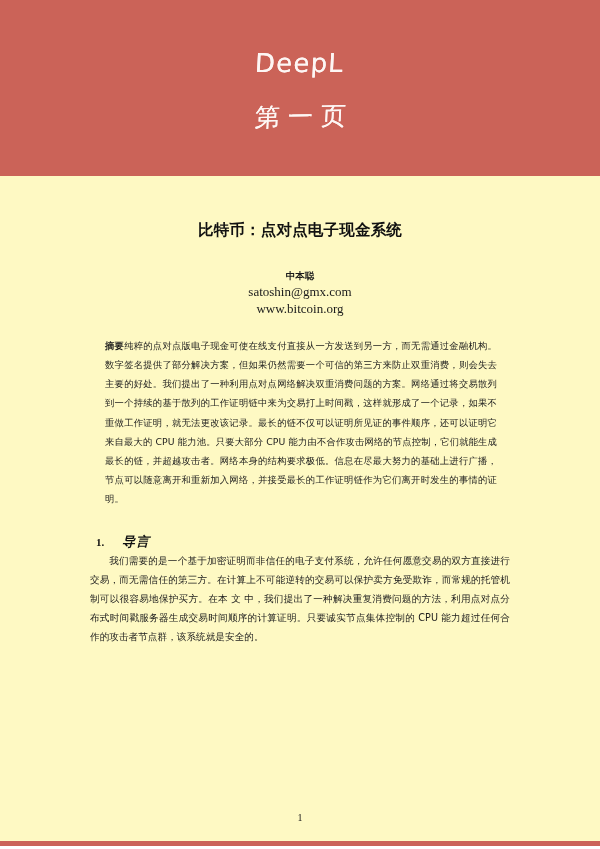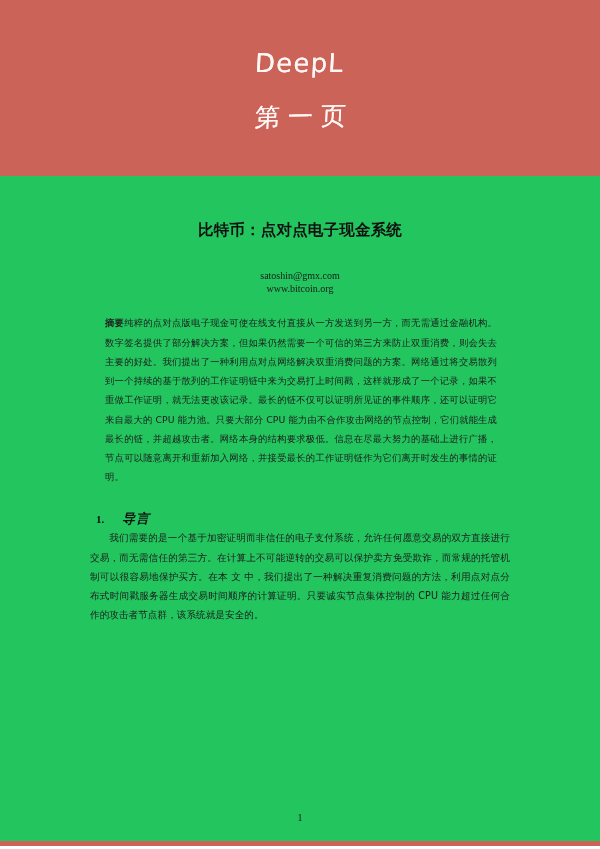--- a/index.html
+++ b/index.html
@@ -55,21 +55,21 @@
     text-shadow: 0 0 0.4px #fdf6f4;
   }
 
   
   #doc-page {
     position: absolute;
     left: 0;
     top: 176px;
     width: 600px;
     height: 665px;
-    background: #22c55e;
+    background: #fef9c3;
     box-sizing: border-box;
   }
 
   #doc-title {
     margin: 0;
     padding-top: 44px;
     text-align: center;
     font-family: "DejaVu Sans", "Liberation Sans", sans-serif;
     font-size: 15.5px;
     font-weight: bold;
@@ -83,21 +83,21 @@
     color: #1a1a1a;
   }
   #author-name {
     font-family: "DejaVu Sans", "Liberation Sans", sans-serif;
     font-size: 9.5px;
     font-weight: bold;
     line-height: 1.5;
   }
   .author-line {
     font-family: "Liberation Serif", "DejaVu Serif", serif;
-    font-size: 10px;
+    font-size: 13px;
     line-height: 1.32;
   }
 
   
   #abstract {
     margin: 18px 103px 0 105px;
     font-family: "DejaVu Sans", "Liberation Sans", sans-serif;
     font-size: 9.3px;
     line-height: 2.07;
     color: #1c1c1c;
@@ -181,20 +181,21 @@
 <div id="deepl-banner">
   <div id="deepl-logo">DeepL</div>
   <div id="banner-subtitle">第一页</div>
 </div>
 
 <div id="doc-page">
 
   <h1 id="doc-title">比特币：点对点电子现金系统</h1>
 
   <div id="author-block">
+    <div id="author-name">中本聪</div>
     <div class="author-line">satoshin@gmx.com</div>
     <div class="author-line">www.bitcoin.org</div>
   </div>
 
   <p id="abstract"><span class="lead">摘要</span><span>纯粹的点对点版电子现金可使在线支付直接从一方发送到另一方，而无需通过金融机构。数字签名提供了部分解决方案，但如果仍然需要一个可信的第三方来防止双重消费，则会失去主要的好处。我们提出了一种利用点对点网络解决双重消费问题的方案。网络通过将交易散列到一个持续的基于散列的工作证明链中来为交易打上时间戳，这样就形成了一个记录，如果不重做工作证明，就无法更改该记录。最长的链不仅可以证明所见证的事件顺序，还可以证明它来自最大的 CPU 能力池。只要大部分 CPU 能力由不合作攻击网络的节点控制，它们就能生成最长的链，并超越攻击者。网络本身的结构要求极低。信息在尽最大努力的基础上进行广播，节点可以随意离开和重新加入网络，并接受最长的工作证明链作为它们离开时发生的事情的证明。</span></p>
 
   <div id="section-heading">
     <span id="section-number">1.</span>
     <span id="section-title">导言</span>
   </div>

